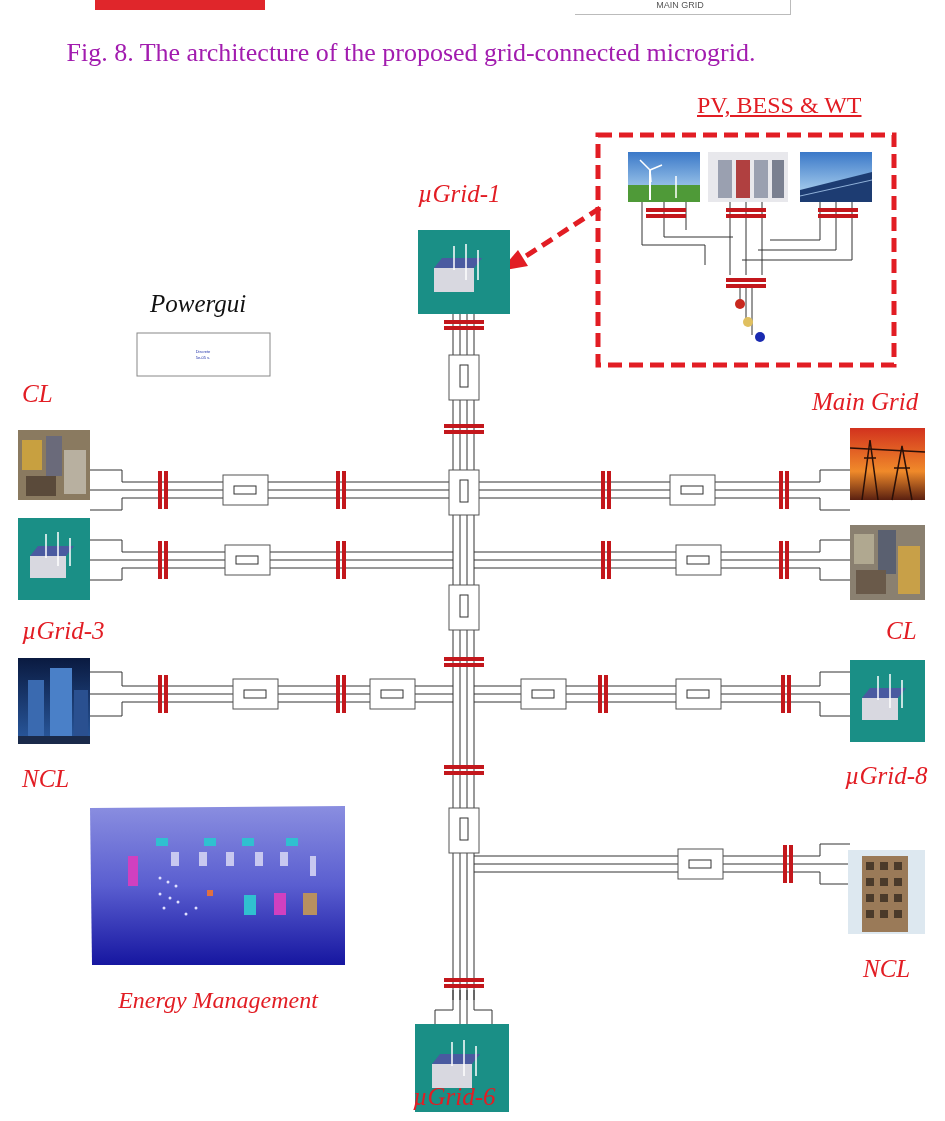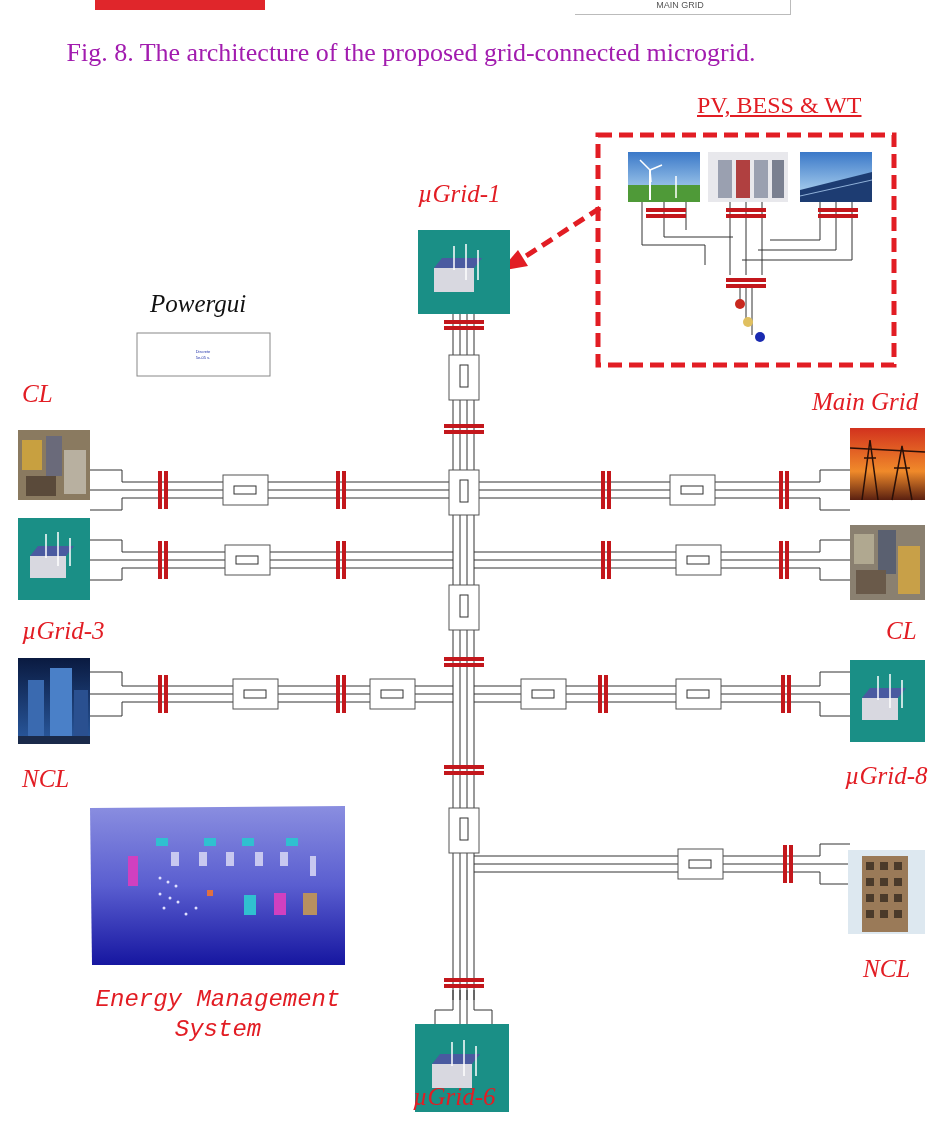--- a/index.html
+++ b/index.html
@@ -5,21 +5,21 @@
   html, body { margin:0; padding:0; background:#ffffff; }
   body { width:945px; height:1121px; position:relative; overflow:hidden; font-family:"Liberation Serif", serif; }
   .abs { position:absolute; }
   .caption { left:0; top:38px; width:822px; text-align:center; font-size:26px; color:#a21caf; }
   .top-strip-red { left:95px; top:0; width:170px; height:10px; background:#e0262b; }
   .top-strip-box { left:575px; top:0; width:215px; height:14px; border-right:1px solid #bbb; border-bottom:1px solid #bbb; background:#fff; }
   .top-strip-label { left:600px; top:0; width:160px; font-family:"Liberation Sans", sans-serif; font-size:9px; color:#555; text-align:center; line-height:10px; }
   .lbl { color:#e21d24; font-style:italic; font-size:25px; white-space:nowrap; }
   .lbl-upright { color:#e21d24; font-size:24px; white-space:nowrap;text-decoration:underline; }
   .lbl-black { color:#111; font-style:italic; font-size:25px; }
-  .ems-label { color:#e21d24; font-style:italic; font-size:24px; text-align:center; line-height:30px;font-family:Liberation Mono, monospace; }
+  .ems-label { color:#e21d24; font-style:italic; font-size:24px; text-align:center; line-height:30px; }
   svg { position:absolute; left:0; top:0; }
 </style>
 </head>
 <body>
 
 <div class="abs top-strip-red"></div>
 <div class="abs top-strip-box"></div>
 <div class="abs top-strip-label">MAIN GRID</div>
 
 <div class="abs caption">Fig. 8. The architecture of the proposed grid-connected microgrid.</div>
@@ -375,15 +375,14 @@
 <div class="abs lbl-black" style="left:150px; top:290px;">Powergui</div>
 <div class="abs lbl" style="left:22px; top:380px;">CL</div>
 <div class="abs lbl" style="left:812px; top:388px;">Main Grid</div>
 <div class="abs lbl" style="left:22px; top:617px;">µGrid-3</div>
 <div class="abs lbl" style="left:886px; top:617px;">CL</div>
 <div class="abs lbl" style="left:22px; top:765px;">NCL</div>
 <div class="abs lbl" style="left:845px; top:762px;">µGrid-8</div>
 <div class="abs lbl" style="left:863px; top:955px;">NCL</div>
 <div class="abs ems-label" style="left:78px; top:985px; width:280px;">
   <div>Energy Management</div>
-  <div>System</div>
 </div>
 <div class="abs lbl" style="left:413px; top:1083px;">µGrid-6</div>
 
 </body></html>

